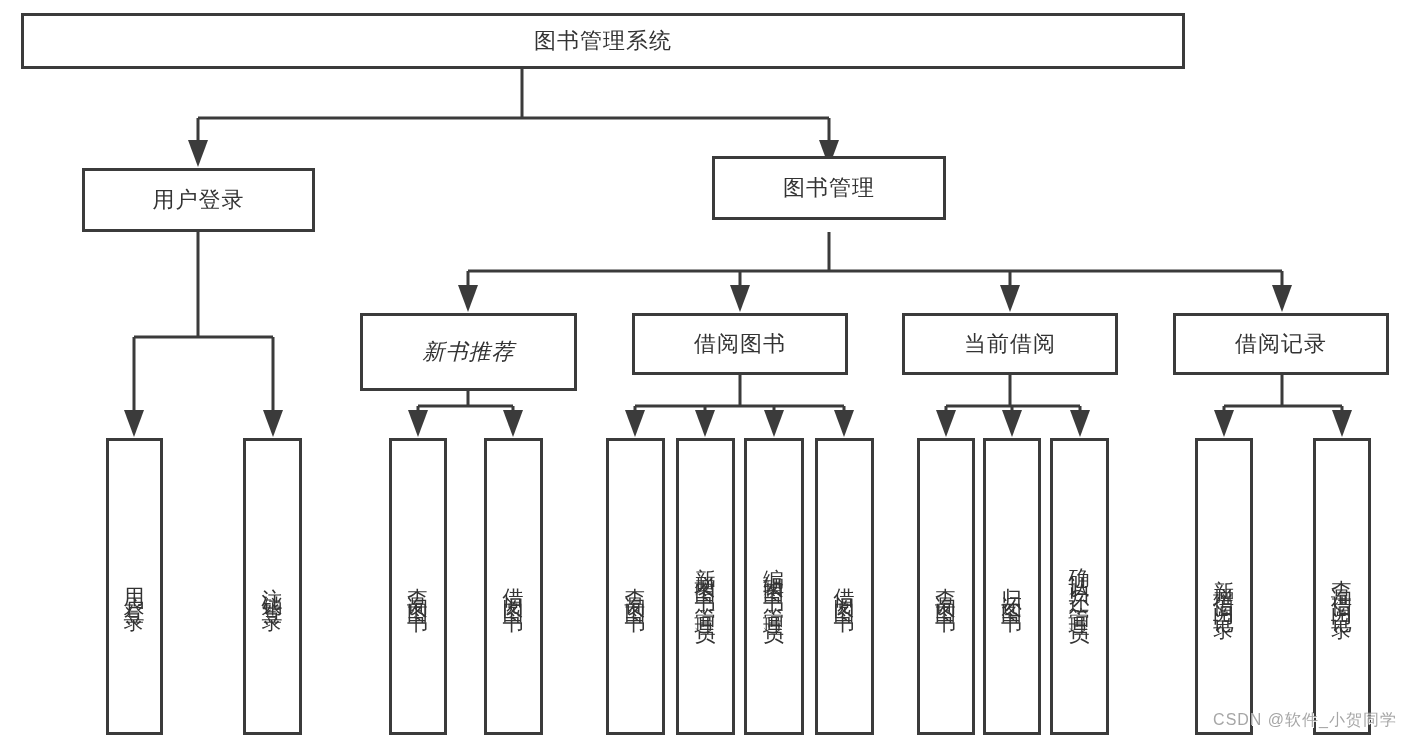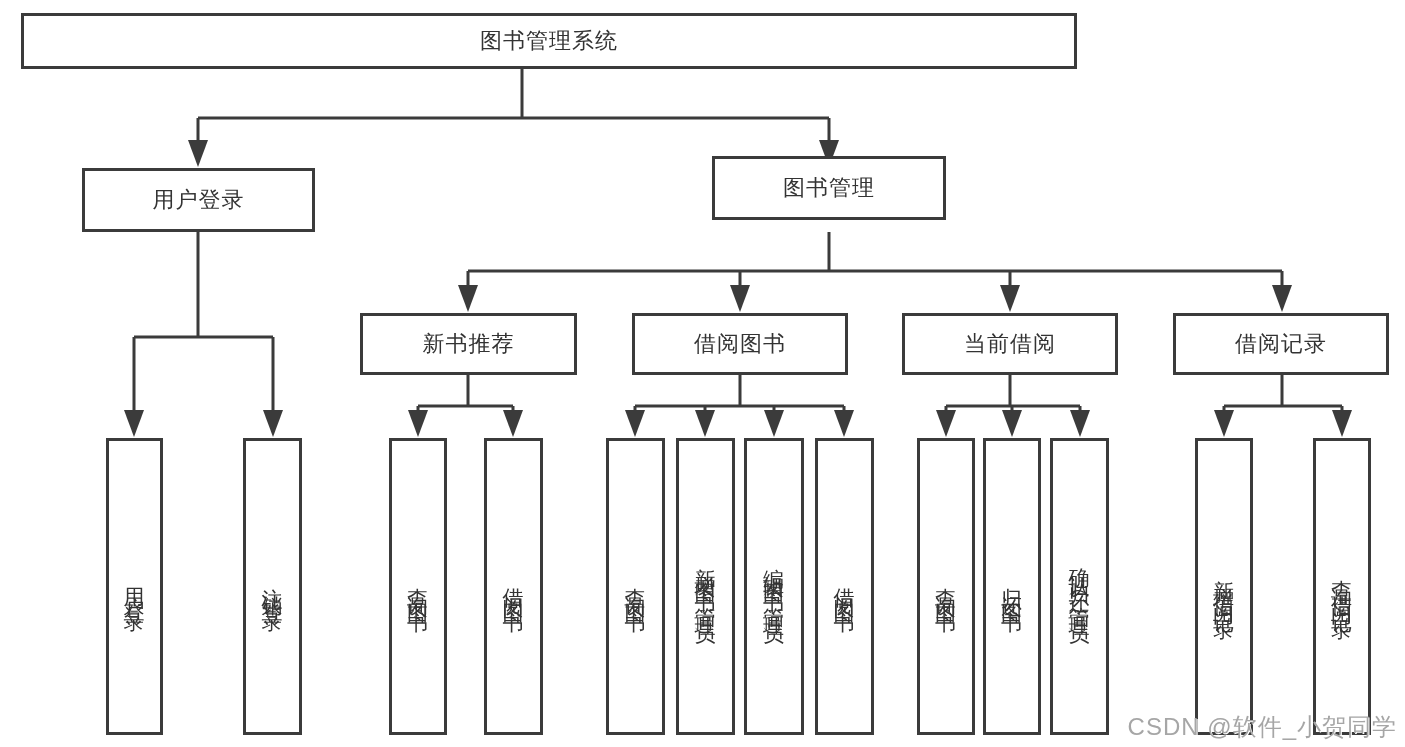--- a/index.html
+++ b/index.html
@@ -34,22 +34,22 @@
   .node.v {
     font-size: 21px;
     letter-spacing: 8px;
     writing-mode: vertical-lr;
     text-orientation: mixed;
     line-height: 1;
   }
   .watermark {
     position: absolute;
     right: 8px;
-    bottom: 4px;
-    font-size: 24px;
+    bottom: 16px;
+    font-size: 16px;
     color: #a6a6a6;
     text-shadow: 1px 1px 0 #ffffff;
     letter-spacing: 1px;
     white-space: nowrap;
   }
 </style>
 </head>
 <body>
 
 <div class="canvas">
@@ -87,26 +87,26 @@
       <polygon points="764,410 784,410 774,437"></polygon>
       <polygon points="834,410 854,410 844,437"></polygon>
       <polygon points="936,410 956,410 946,437"></polygon>
       <polygon points="1002,410 1022,410 1012,437"></polygon>
       <polygon points="1070,410 1090,410 1080,437"></polygon>
       <polygon points="1214,410 1234,410 1224,437"></polygon>
       <polygon points="1332,410 1352,410 1342,437"></polygon>
     </g>
   </svg>
 
-  <div class="node h" style="left:21px; top:13px; width:1056px; height:56px;">图书管理系统</div>
+  <div class="node h" style="left:21px; top:13px; width:1164px; height:56px;">图书管理系统</div>
 
   <div class="node h" style="left:82px; top:168px; width:233px; height:64px;">用户登录</div>
   <div class="node h" style="left:712px; top:156px; width:234px; height:64px;">图书管理</div>
 
-  <div class="node h" style="left:360px; top:313px; width:217px; height:62px;">新书推荐</div>
+  <div class="node h" style="left:360px; top:313px; width:217px; height:78px;font-style:italic;">新书推荐</div>
   <div class="node h" style="left:632px; top:313px; width:216px; height:62px;">借阅图书</div>
   <div class="node h" style="left:902px; top:313px; width:216px; height:62px;">当前借阅</div>
   <div class="node h" style="left:1173px; top:313px; width:216px; height:62px;">借阅记录</div>
 
   <div class="node v" style="left:106px; top:438px; width:57px; height:297px;">用户登录</div>
   <div class="node v" style="left:243px; top:438px; width:59px; height:297px;">注销登录</div>
 
   <div class="node v" style="left:389px; top:438px; width:58px; height:297px;">查询图书</div>
   <div class="node v" style="left:484px; top:438px; width:59px; height:297px;">借阅图书</div>
 

